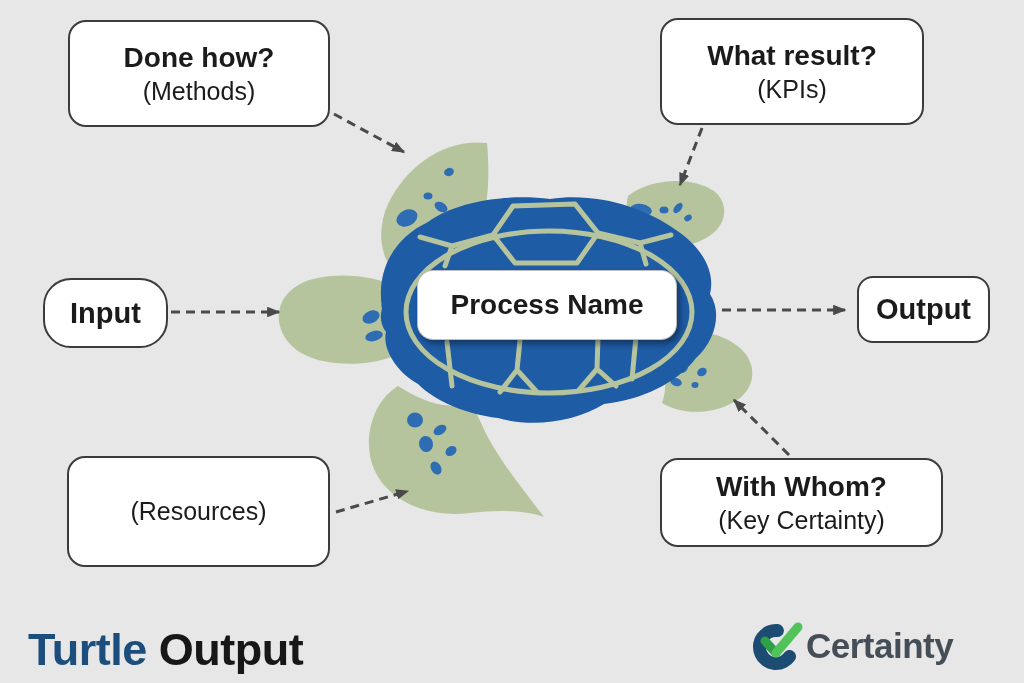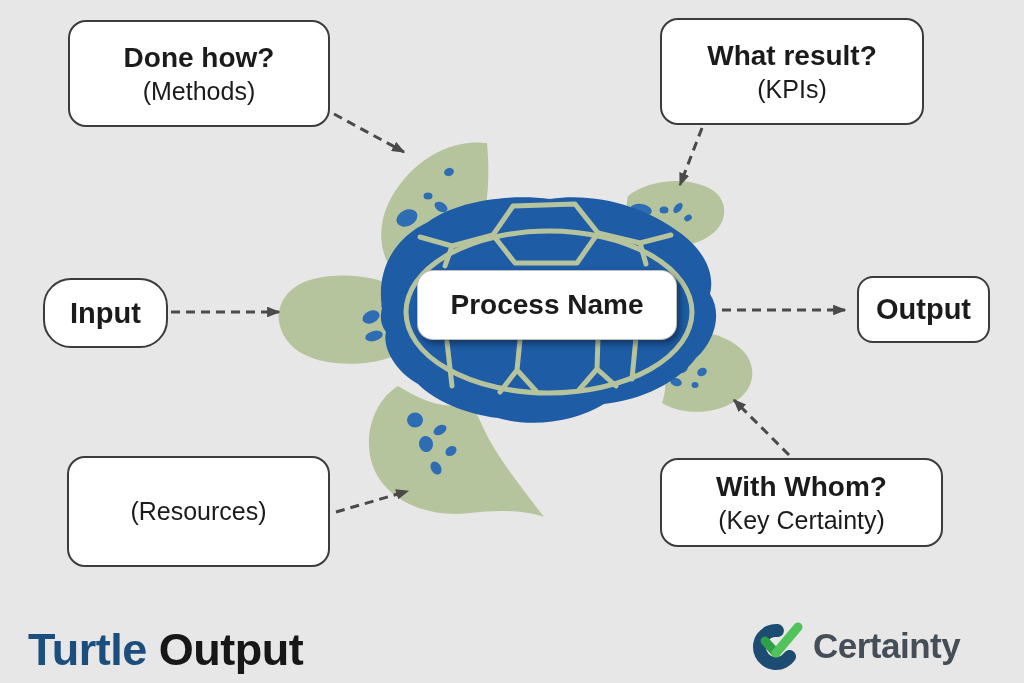--- a/index.html
+++ b/index.html
@@ -46,21 +46,21 @@
 
   
   .footer-title{
     position:absolute;left:28px;top:624px;
     font-size:45px;font-weight:700;letter-spacing:-0.5px;
     color:var(--title-dark,#171717);white-space:nowrap;
   }
   .footer-title .blue{color:var(--title-blue,#1c4e7d);}
   .brand{
     position:absolute;left:752px;top:618px;height:56px;
-    display:flex;align-items:center;gap:9px;
+    display:flex;align-items:center;gap:2px;
   }
   .brand .brand-name{
     font-size:35px;font-weight:700;letter-spacing:-0.5px;
     color:var(--logo-text,#454e57);white-space:nowrap;
   }
 </style>
 </head>
 <body>
 
 <div id="canvas">

